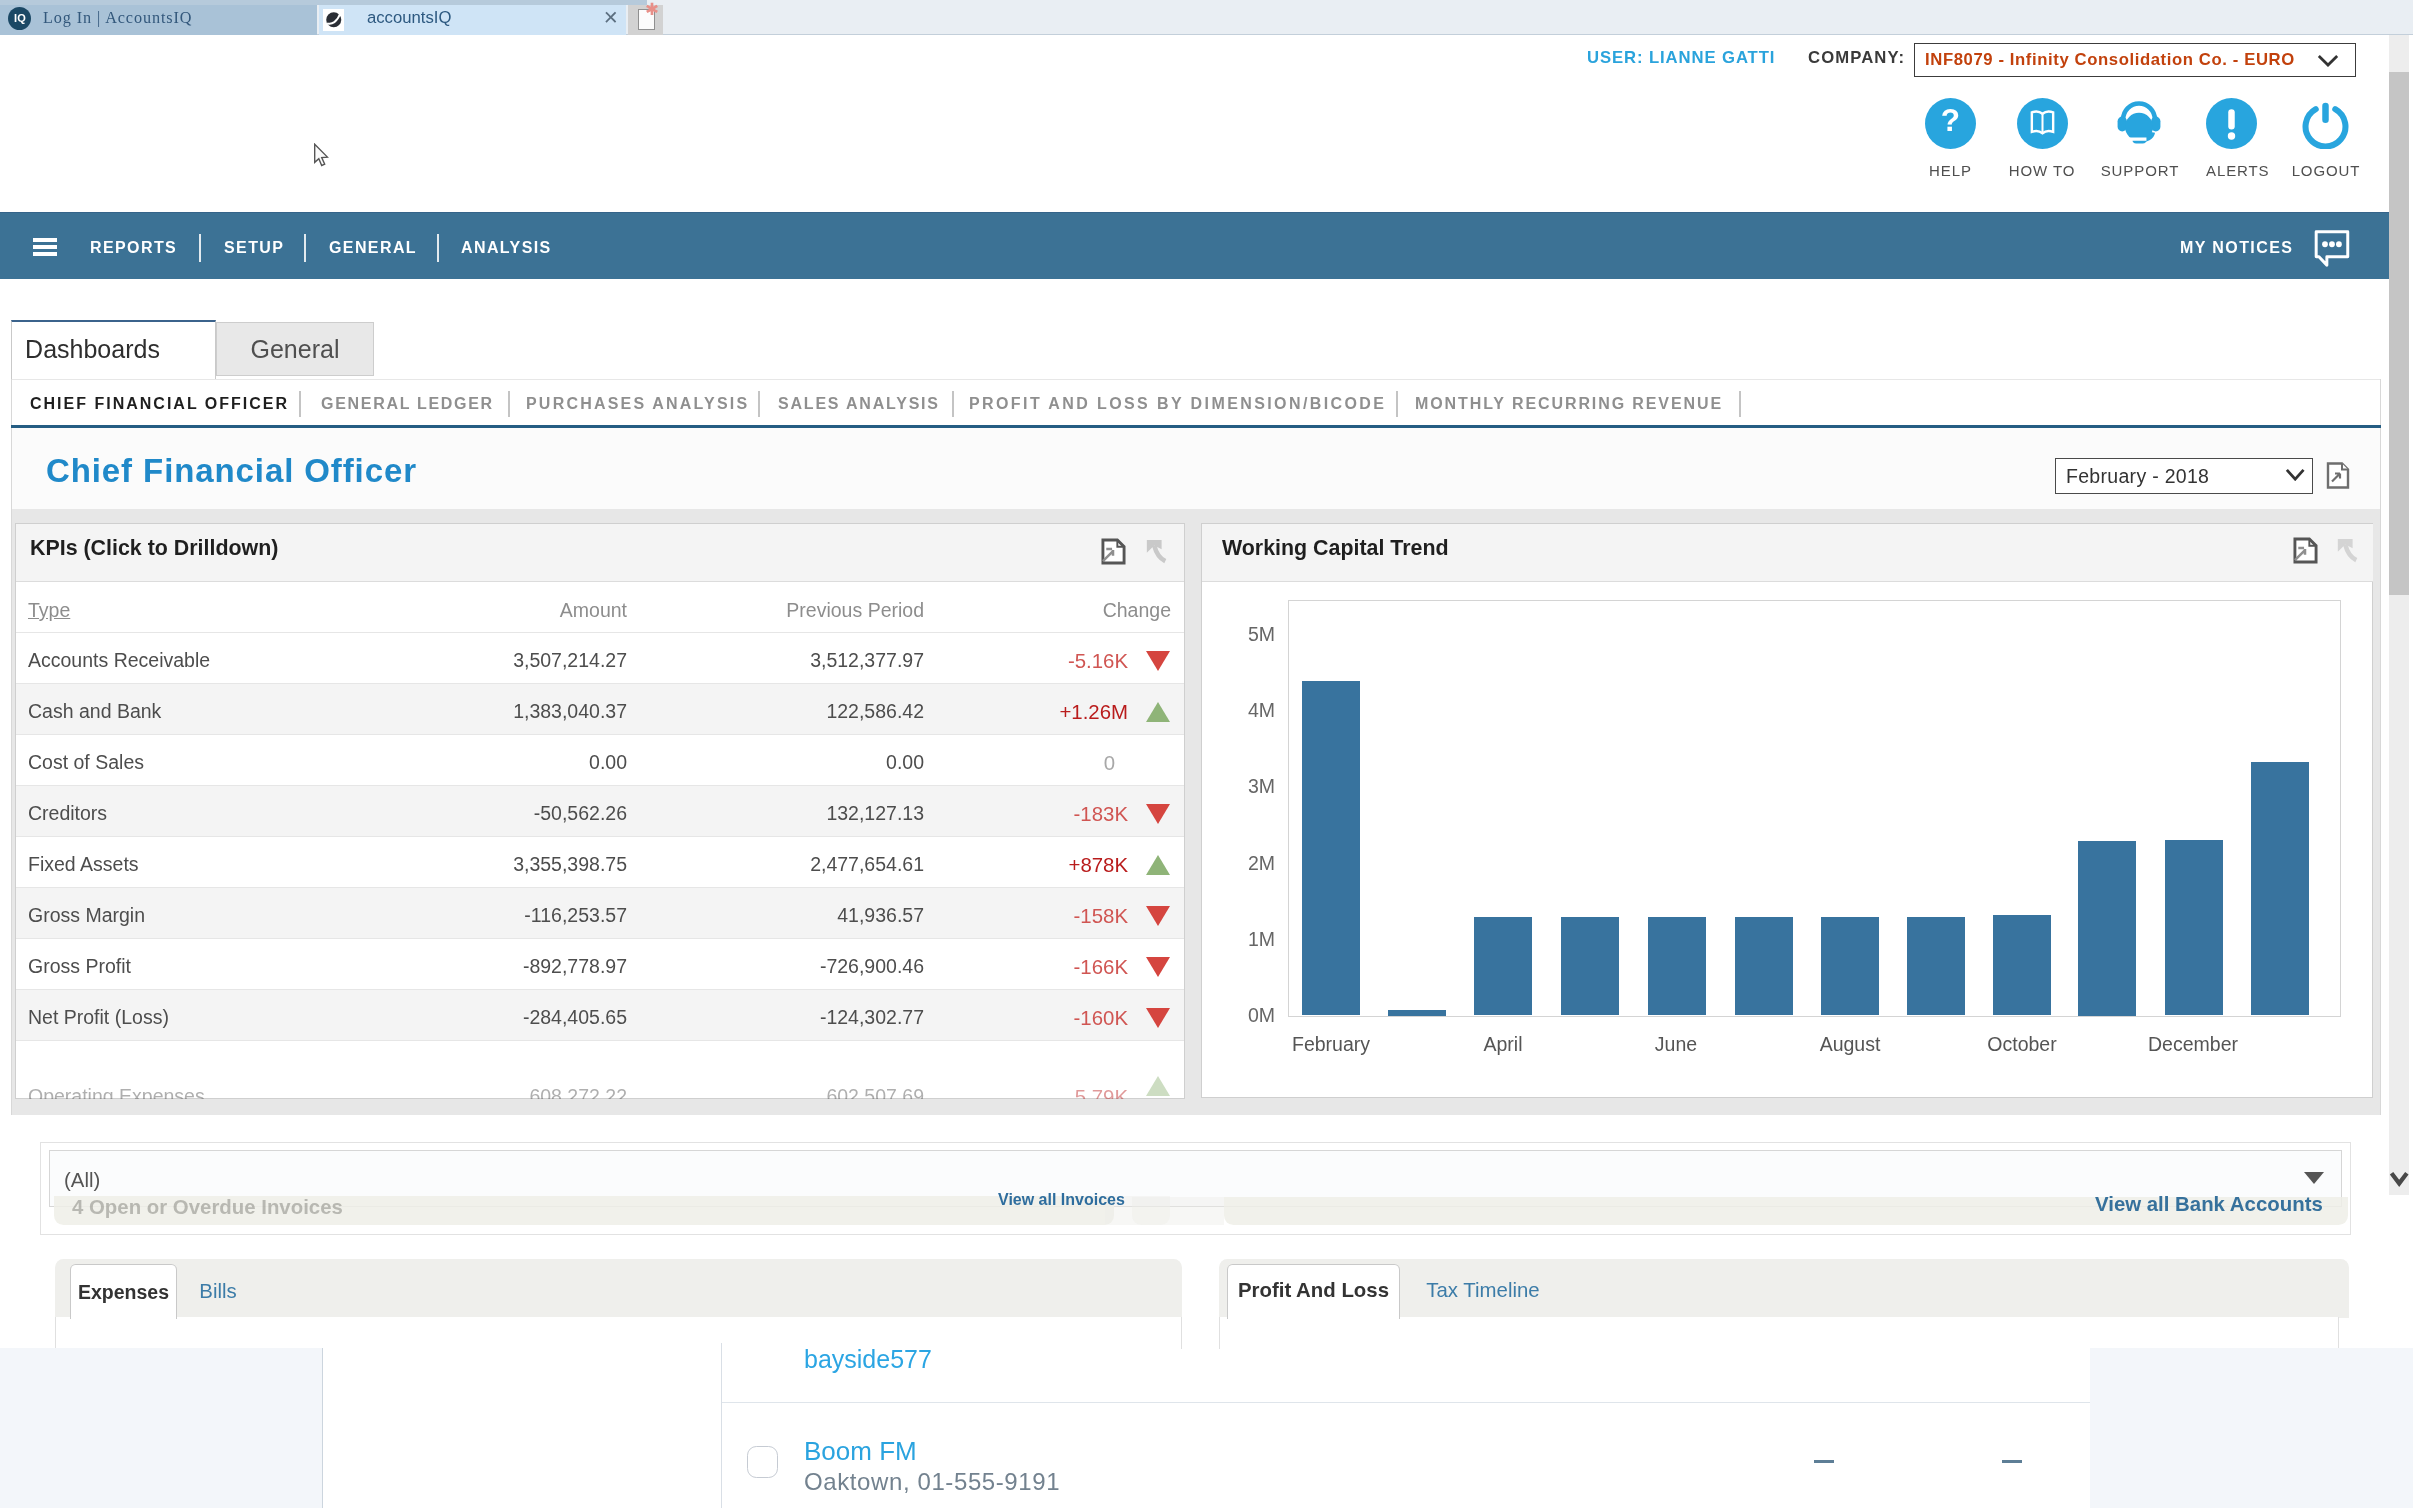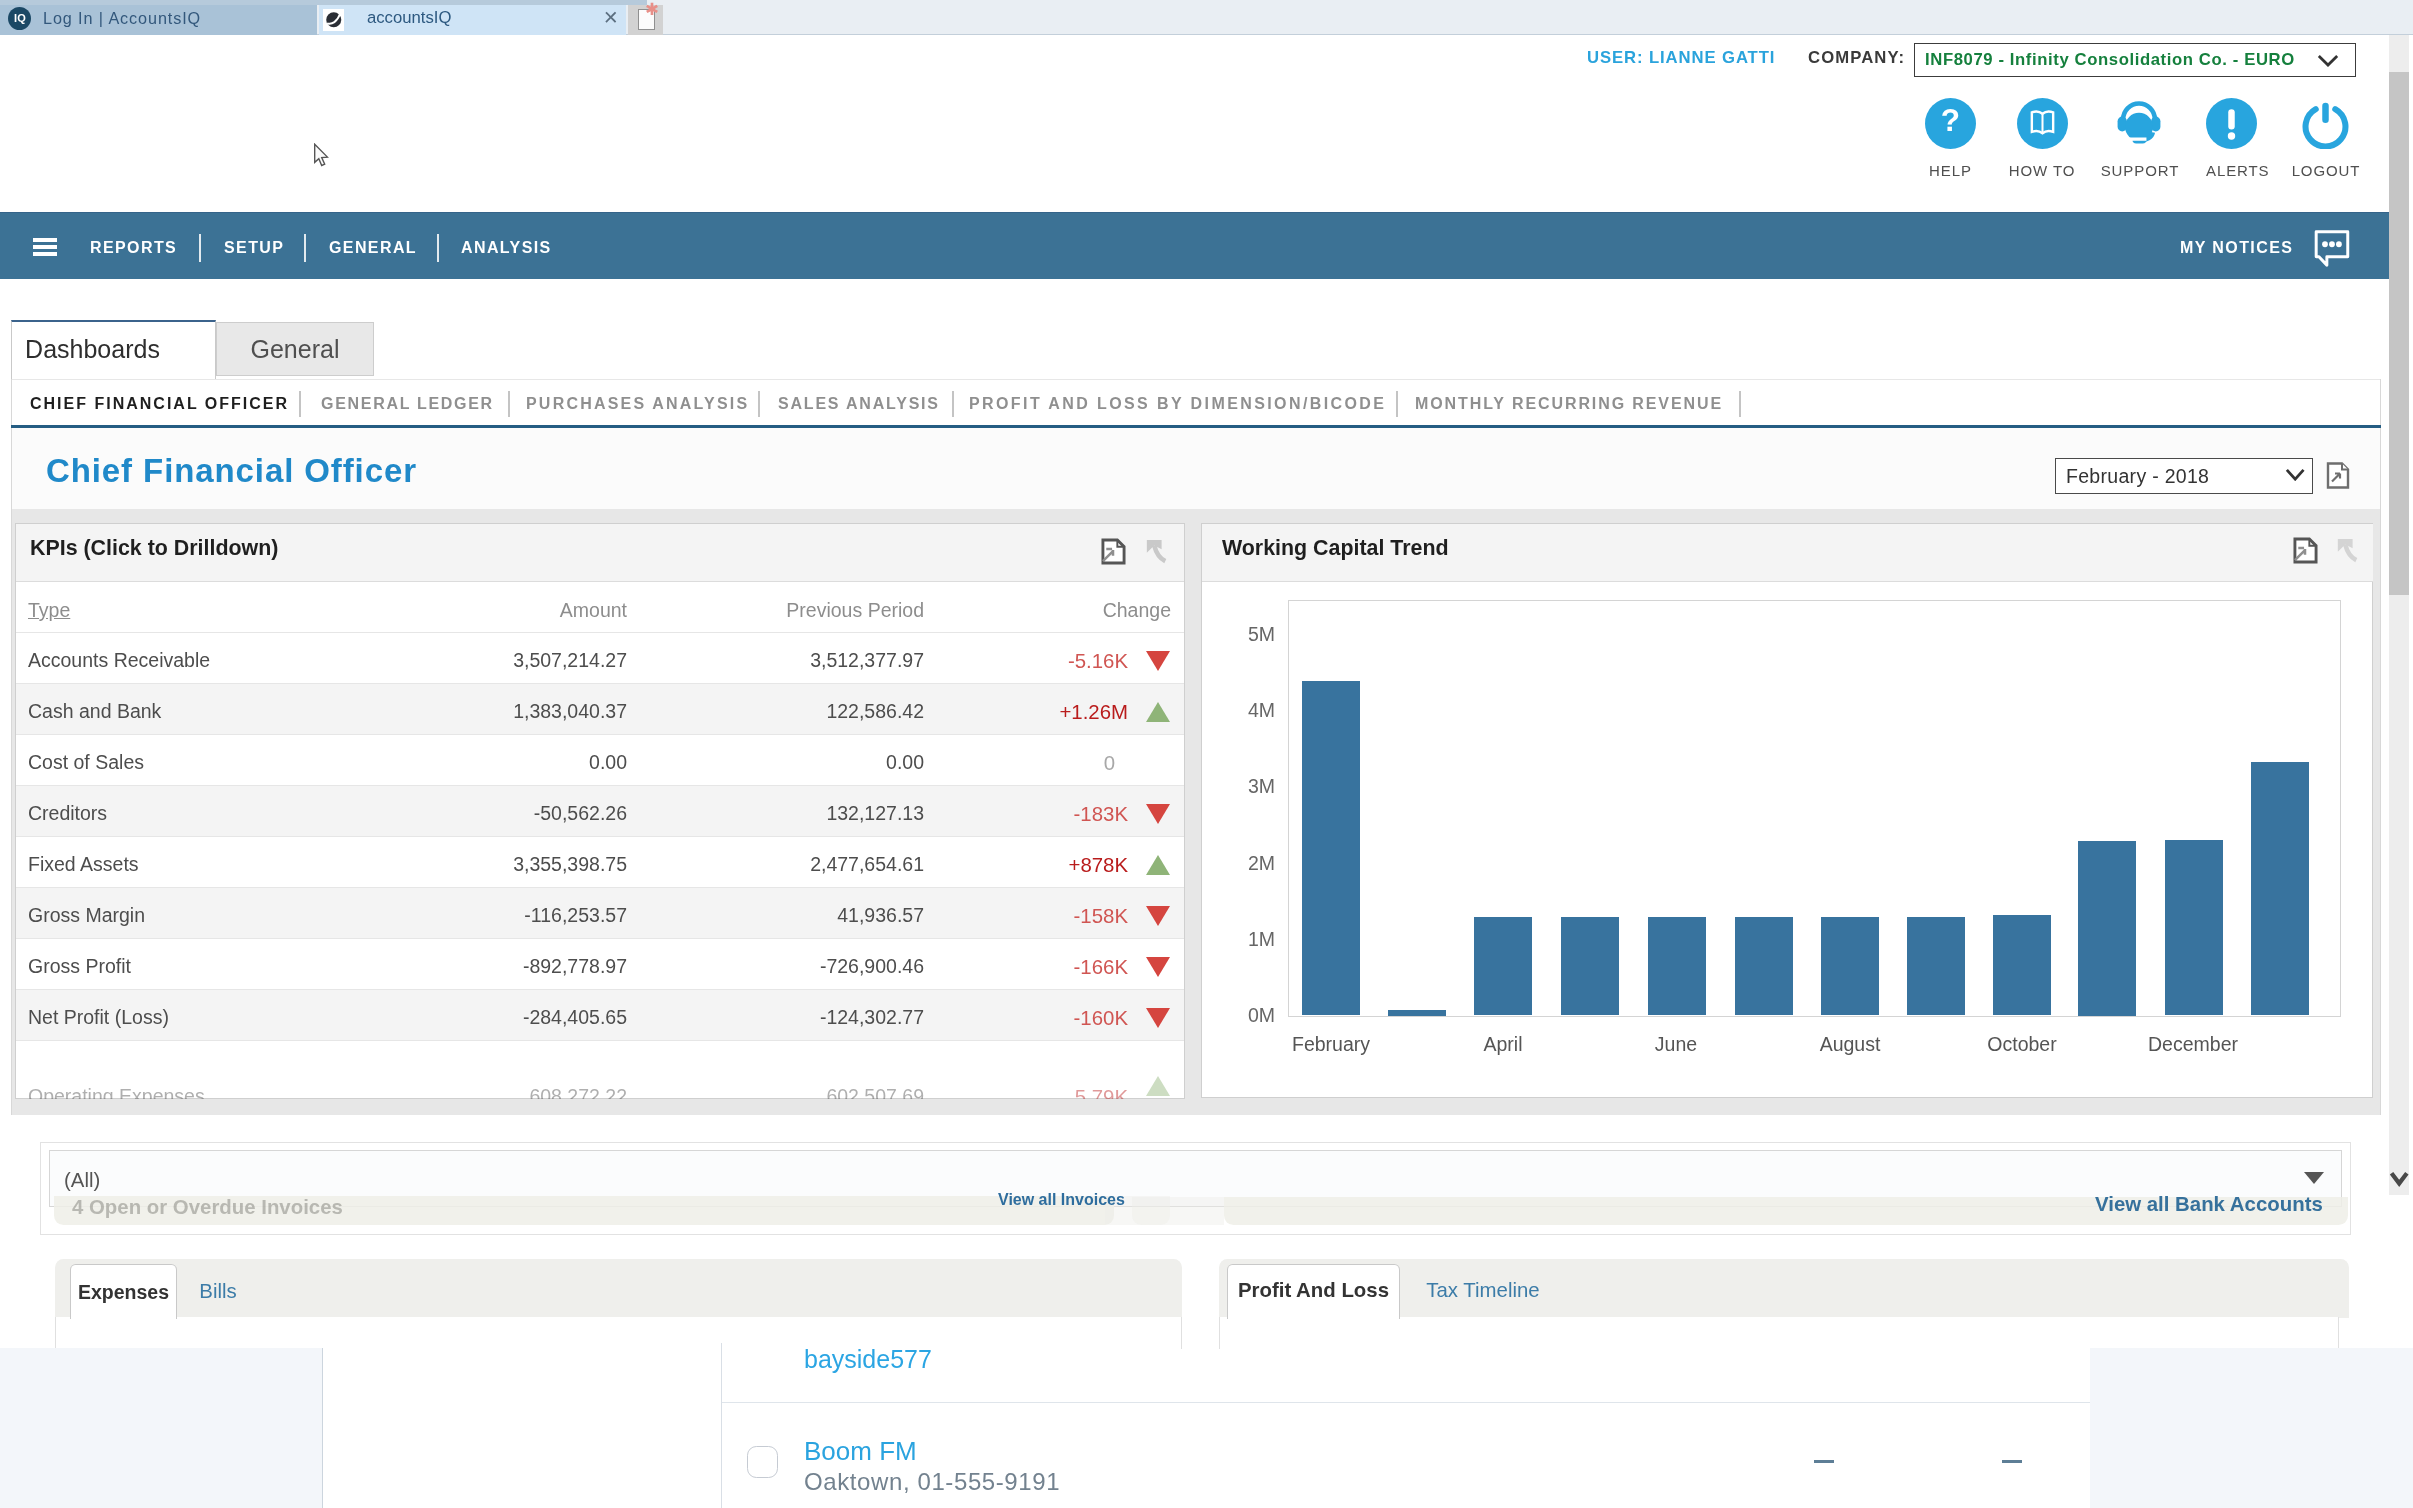--- a/index.html
+++ b/index.html
@@ -9,37 +9,37 @@
 .abs { position:absolute; }
 </style>
 </head>
 <body>
 <div id="page">
 
 <div class="abs" style="left:0;top:0;width:2413px;height:35px;background:#e9eef3;border-bottom:0.9px solid #c3cfda;"></div>
 <div class="abs" style="left:0;top:0;width:647px;height:4.6px;background:#b6cadb;"></div>
 <div class="abs" style="left:0;top:4.6px;width:317px;height:30px;background:#a9c2d7;"></div>
 <div class="abs" style="left:8.4px;top:7.4px;width:23px;height:23px;border-radius:50%;background:#1b4865;color:#fff;font-size:11px;font-weight:bold;text-align:center;line-height:23px;">IQ</div>
-<div class="abs" style="left:43px;top:9.3px;font-size:16.2px;color:#33587c;letter-spacing:0.9px;">Log In | AccountsIQ</div>
+<div class="abs" style="left:43px;top:9.3px;font-size:16.2px;color:#33587c;letter-spacing:0.9px;font-family:Liberation Serif, serif;">Log In | AccountsIQ</div>
 <div class="abs" style="left:319px;top:4.6px;width:307px;height:30px;background:#cfe4f6;"></div>
 <div class="abs" style="left:323px;top:9.3px;width:21.4px;height:22px;background:#fff;"></div>
 <svg class="abs" style="left:324px;top:10.2px;" width="19.5" height="19.5" viewBox="0 0 22 22">
       <circle cx="11" cy="11" r="8.5" fill="#2a2e35"></circle>
       <path d="M3.5 15 C9 17 15 13 18 4.5" fill="none" stroke="#fff" stroke-width="2.2"></path>
     </svg>
 <div class="abs" style="left:367px;top:8.4px;font-size:16.7px;color:#2d5980;">accountsIQ</div>
 <div class="abs" style="left:603px;top:6.5px;font-size:18.6px;color:#5c6f80;">✕</div>
 <div class="abs" style="left:628px;top:4.6px;width:35px;height:30px;background:#d2d2d2;"></div>
 <div class="abs" style="left:638px;top:9.3px;width:16.7px;height:20.4px;background:#fcfcfc;border:0.9px solid #909090;"></div>
 <div class="abs" style="left:645px;top:-0.9px;font-size:16.7px;color:#e88f88;">✱</div>
 
 <div class="abs" style="left:1587px;top:48px;font-size:16.7px;font-weight:bold;color:#2aa3dc;letter-spacing:0.9px;">USER: LIANNE GATTI</div>
 <div class="abs" style="left:1808px;top:48px;font-size:16.7px;font-weight:bold;color:#3a3a3a;letter-spacing:1.1px;">COMPANY:</div>
 <div class="abs" style="left:1914px;top:43px;width:442px;height:34px;background:#fff;border:1.9px solid #3c3c3c;"></div>
-<div class="abs" style="left:1925px;top:50px;font-size:16.7px;font-weight:bold;color:#15803d;letter-spacing:0.6px;">INF8079 - Infinity Consolidation Co. - EURO</div>
+<div class="abs" style="left:1925px;top:50px;font-size:16.7px;font-weight:bold;color:#c2410c;letter-spacing:0.6px;">INF8079 - Infinity Consolidation Co. - EURO</div>
 <svg class="abs" style="left:2317px;top:54px;" width="22" height="13" viewBox="0 0 24 14">
       <path d="M2 2 L12 12 L22 2" fill="none" stroke="#333" stroke-width="3"></path>
     </svg>
 
 <style>
 .iclabel { top:162px; font-size:15px; color:#4f4f4f; letter-spacing:0.9px; text-align:center; }
 </style>
 
 <svg class="abs" style="left:1925px;top:98px;" width="51" height="51" viewBox="0 0 55 55">
   <circle cx="27.5" cy="27.5" r="27.5" fill="#28a5de"></circle>

